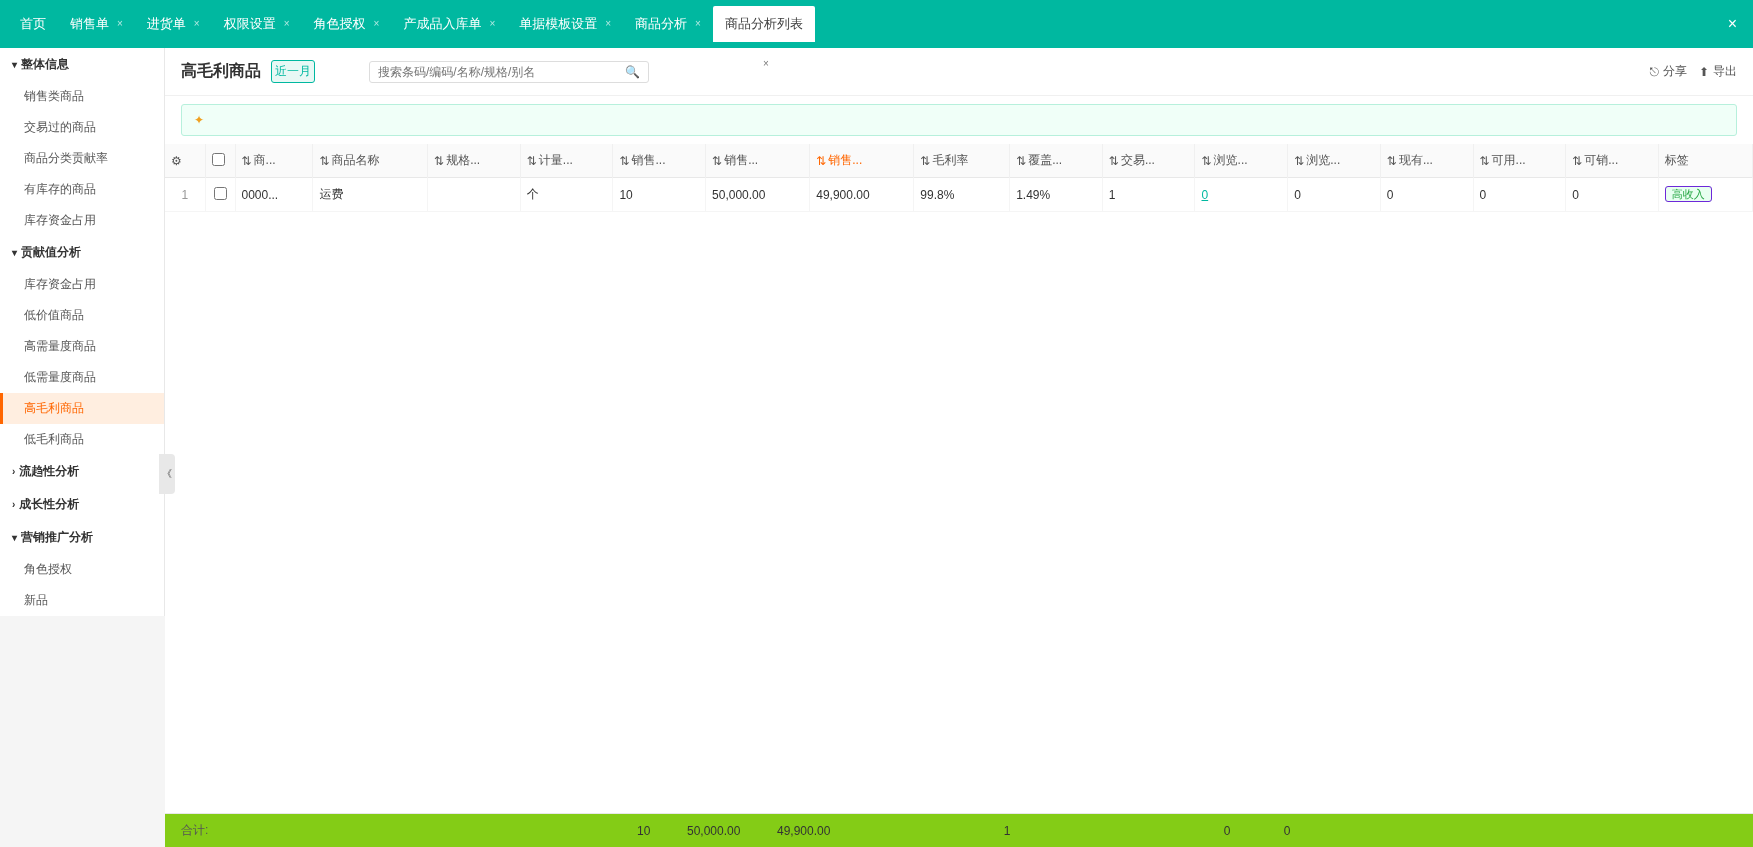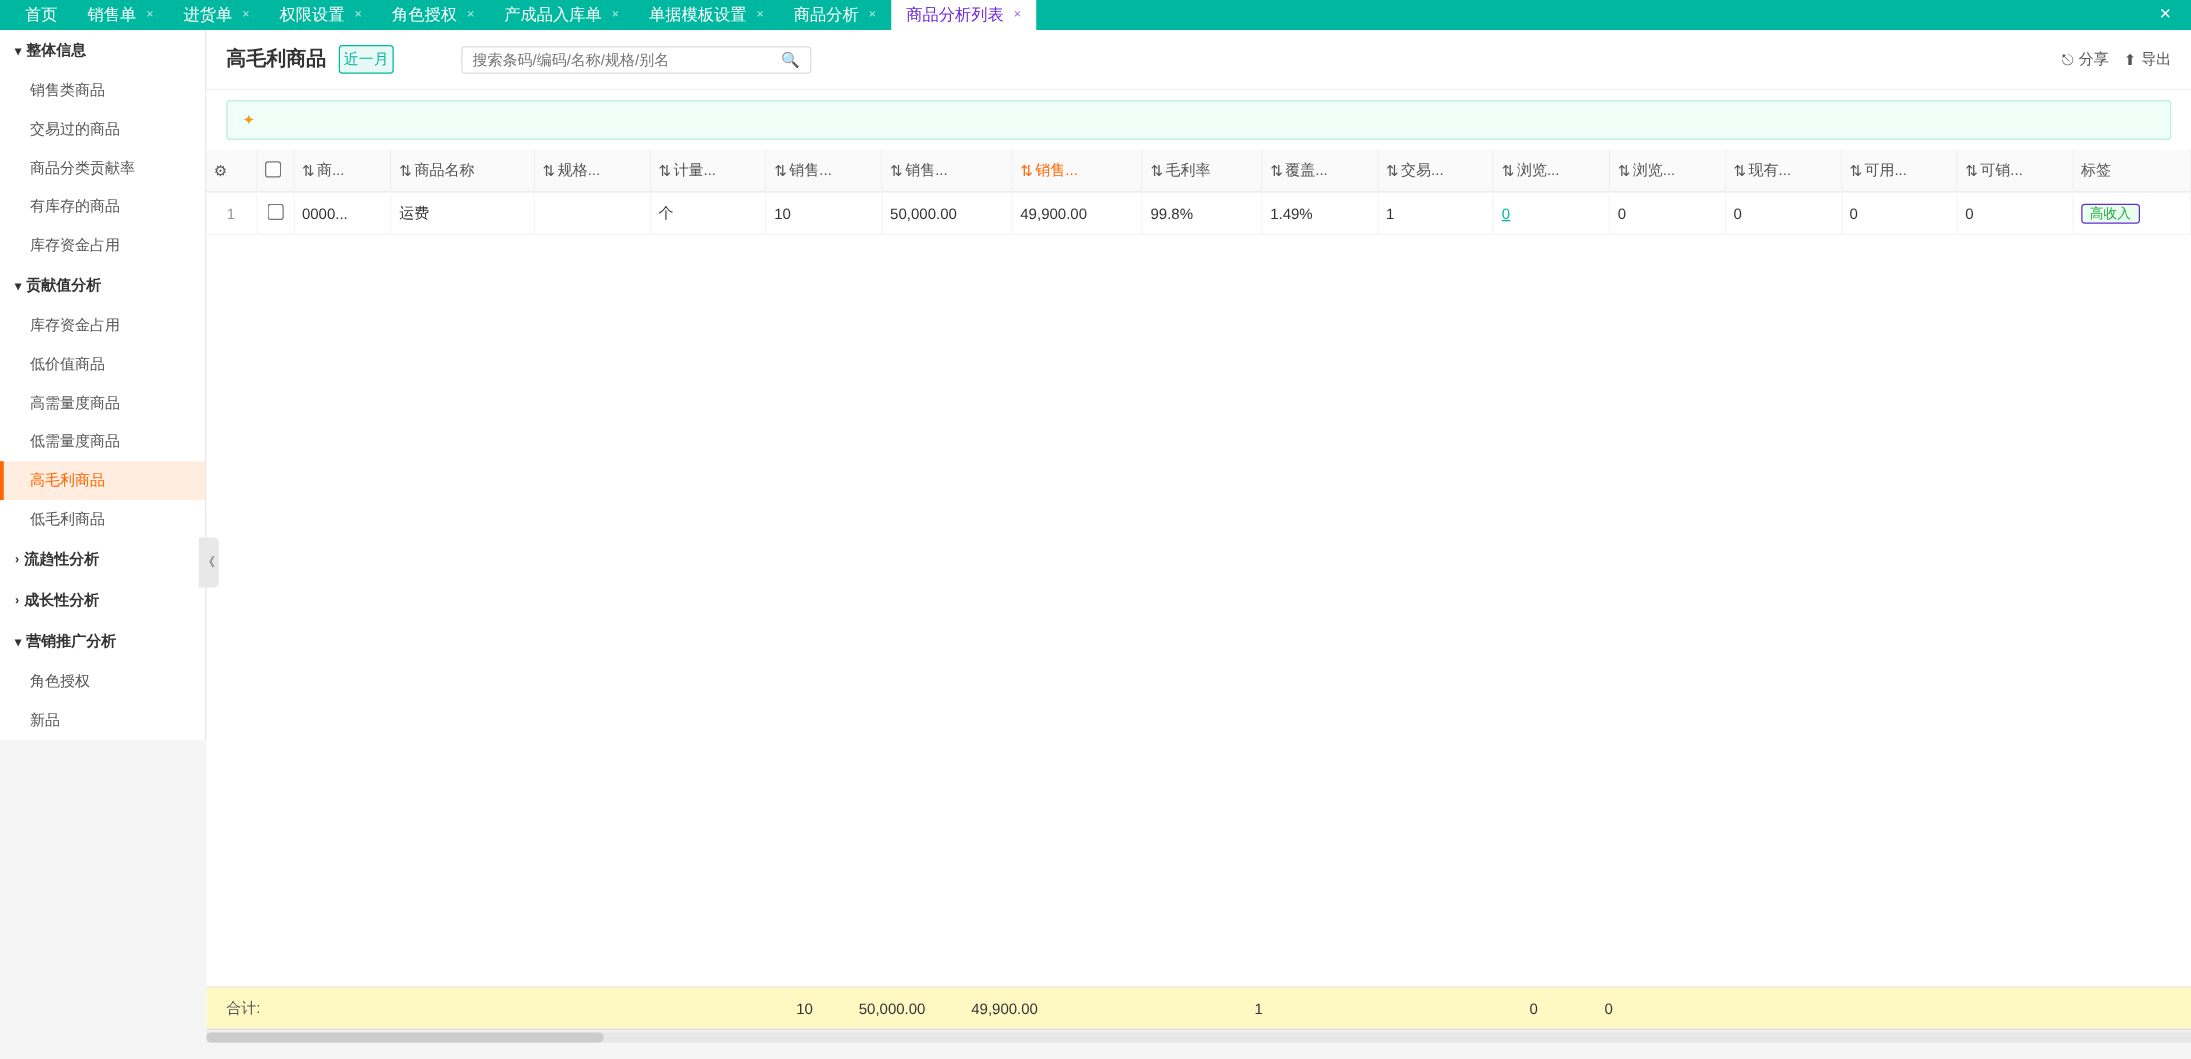--- a/index.html
+++ b/index.html
@@ -3,40 +3,41 @@
   <meta charset="utf-8">
   <style>
     * { margin: 0; padding: 0; box-sizing: border-box; }
     body { font-family: 'Microsoft YaHei', Arial, sans-serif; font-size: 12px; background: #f5f5f5; color: #333; width: 1753px; min-height: 847px; overflow-x: hidden; }
 
     
     .top-nav {
       background: #00b8a0;
       display: flex;
       align-items: center;
-      height: 24px;
+      height: 48px;
       padding: 0 8px;
       color: #fff;
       position: relative;
     }
     .top-nav .nav-item {
       padding: 0 12px;
       height: 36px;
       line-height: 36px;
       cursor: pointer;
       font-size: 13px;
       white-space: nowrap;
       display: flex;
       align-items: center;
       gap: 4px;
     }
     .top-nav .nav-item.active {
       background: #fff;
-      color: #6d28d9;
+      color: #404040;
       border-radius: 2px 2px 0 0;
+      flex-direction: column;
     }
     .top-nav .nav-item .close-x {
       font-size: 10px;
       margin-left: 4px;
       opacity: 0.7;
     }
     .top-nav .window-close {
       margin-left: auto;
       font-size: 16px;
       cursor: pointer;
@@ -217,21 +218,21 @@
       border: 1px solid #6d28d9;
       padding: 1px 6px;
       border-radius: 3px;
       font-size: 11px;
     }
 
     
     .footer-total {
       border-top: 1px solid #e8e8e8;
       padding: 8px 16px;
-      background: #fef9c3;
+      background: #84cc16;
       display: flex;
       align-items: center;
       gap: 0;
       flex-shrink: 0;
       font-size: 12px;
     }
     .footer-label { color: #555; margin-right: 8px; }
     .footer-cell {
       padding: 0 6px;
       min-width: 60px;

